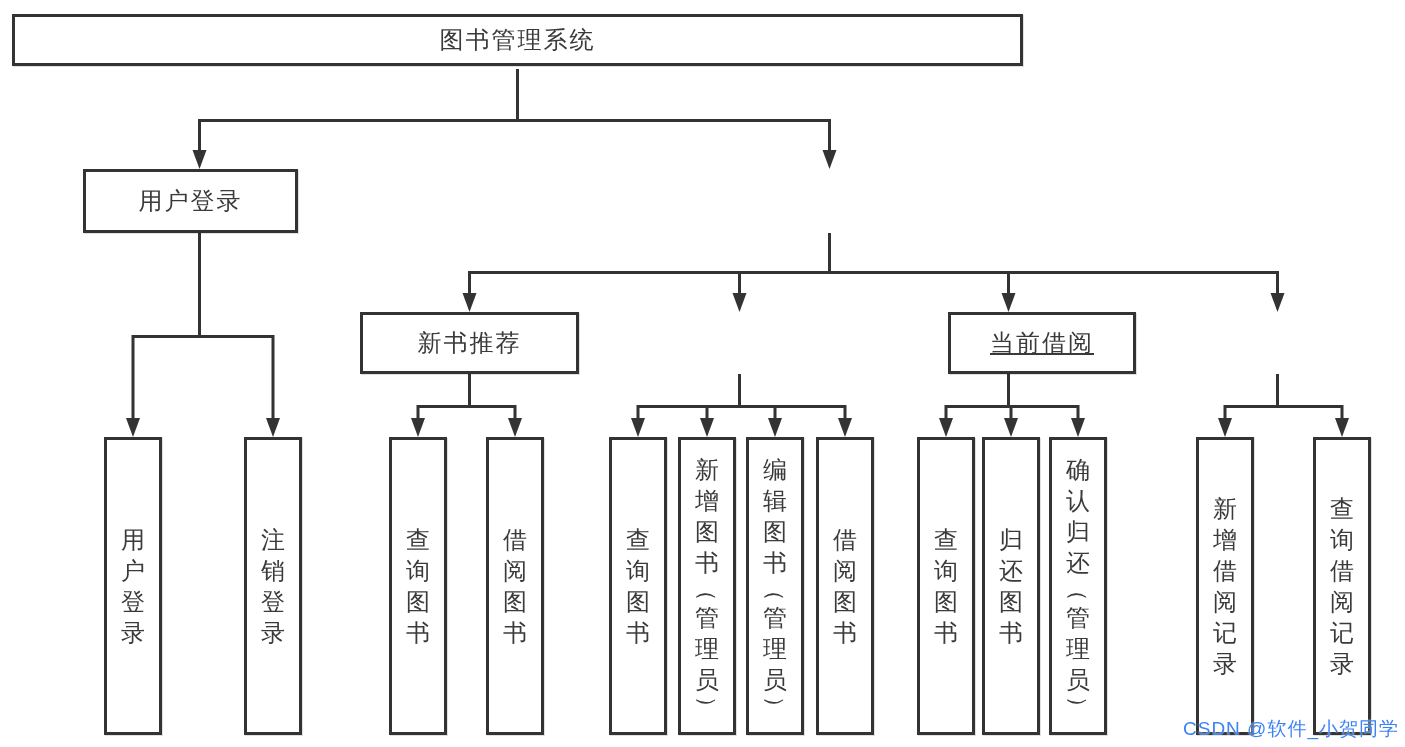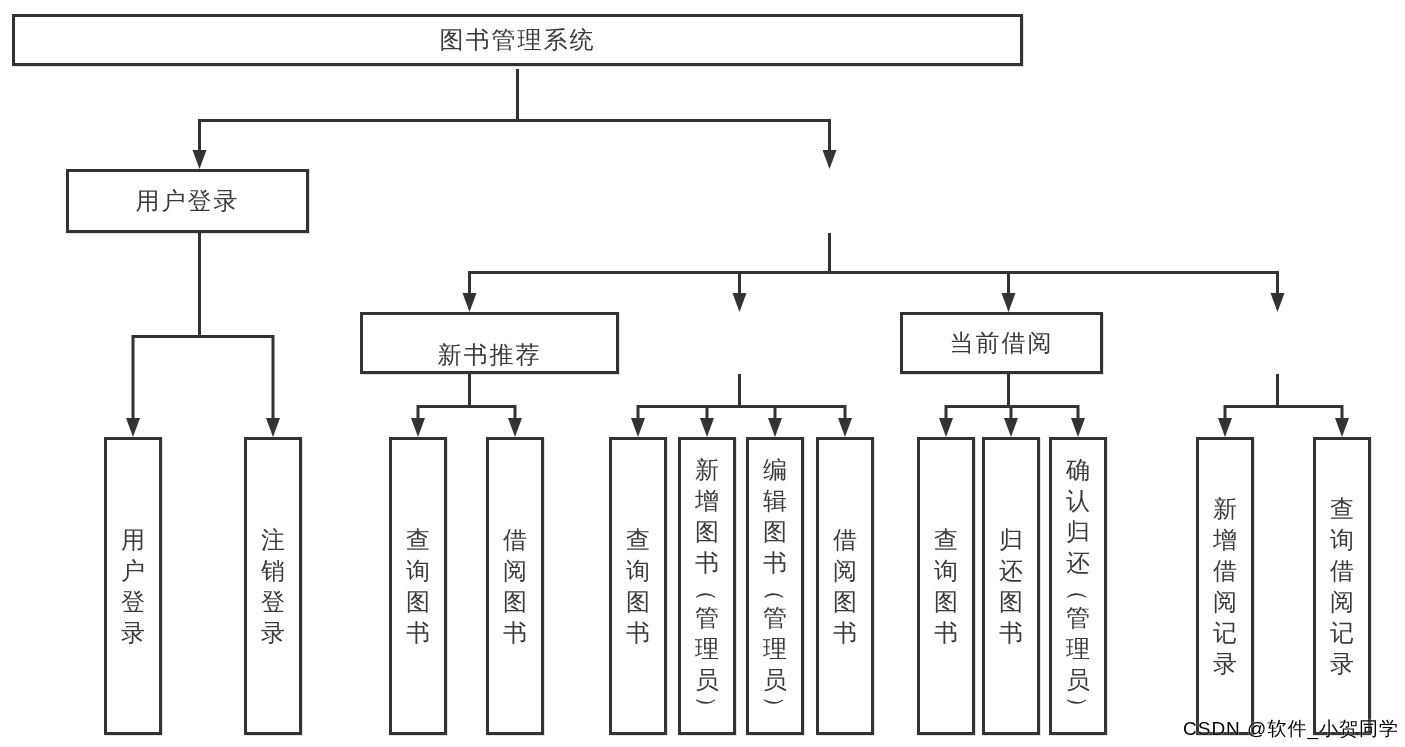--- a/index.html
+++ b/index.html
@@ -21,21 +21,21 @@
   .lvl2{top:169px;height:64px;}
   .lvl3{top:312px;height:62px;}
   .leaf{
     top:437px;width:58px;height:298px;
     flex-direction:column;letter-spacing:0;
   }
   .vchar{height:31px;line-height:31px;width:100%;text-align:center;font-size:24px;}
   .vchar.rot{height:24px;line-height:24px;transform:rotate(90deg);font-size:22px;}
   .watermark{
     position:absolute;left:1183px;top:716px;z-index:3;
-    font-size:19px;letter-spacing:1px;color:#000000;
+    font-size:19px;letter-spacing:1px;color:#3b82f6;
     text-shadow:0 0 2px #ffffff;white-space:nowrap;
   }
 </style>
 </head>
 <body>
 
 <div class="canvas">
 
   <svg class="wires" width="1405" height="747" viewBox="0 0 1405 747" xmlns="http://www.w3.org/2000/svg">
 
@@ -70,28 +70,28 @@
 
     <path d="M1277.5,374 V406.5 M1225,406.5 H1342 M1225,405 V420 M1342,405 V420"></path>
     <polygon points="1218,418 1232,418 1225,437"></polygon>
     <polygon points="1335,418 1349,418 1342,437"></polygon>
   </svg>
 
   <div class="node root">
     <span>图书管理系统</span>
   </div>
 
-  <div class="node lvl2" style="left:66px;width:243px;">
+  <div class="node lvl2" style="left:83px;width:215px;">
     <span>用户登录</span>
   </div>
 
-  <div class="node lvl3" style="left:360px;width:259px;align-items:flex-end;">
+  <div class="node lvl3" style="left:360px;width:219px;">
     <span>新书推荐</span>
   </div>
-  <div class="node lvl3" style="left:900px;width:203px;">
+  <div class="node lvl3" style="left:948px;width:188px;text-decoration:underline;">
     <span>当前借阅</span>
   </div>
 
   <div class="node leaf" style="left:104px;">
       <div class="vchar">用</div>
       <div class="vchar">户</div>
       <div class="vchar">登</div>
       <div class="vchar">录</div>
     </div>
   <div class="node leaf" style="left:244px;">

